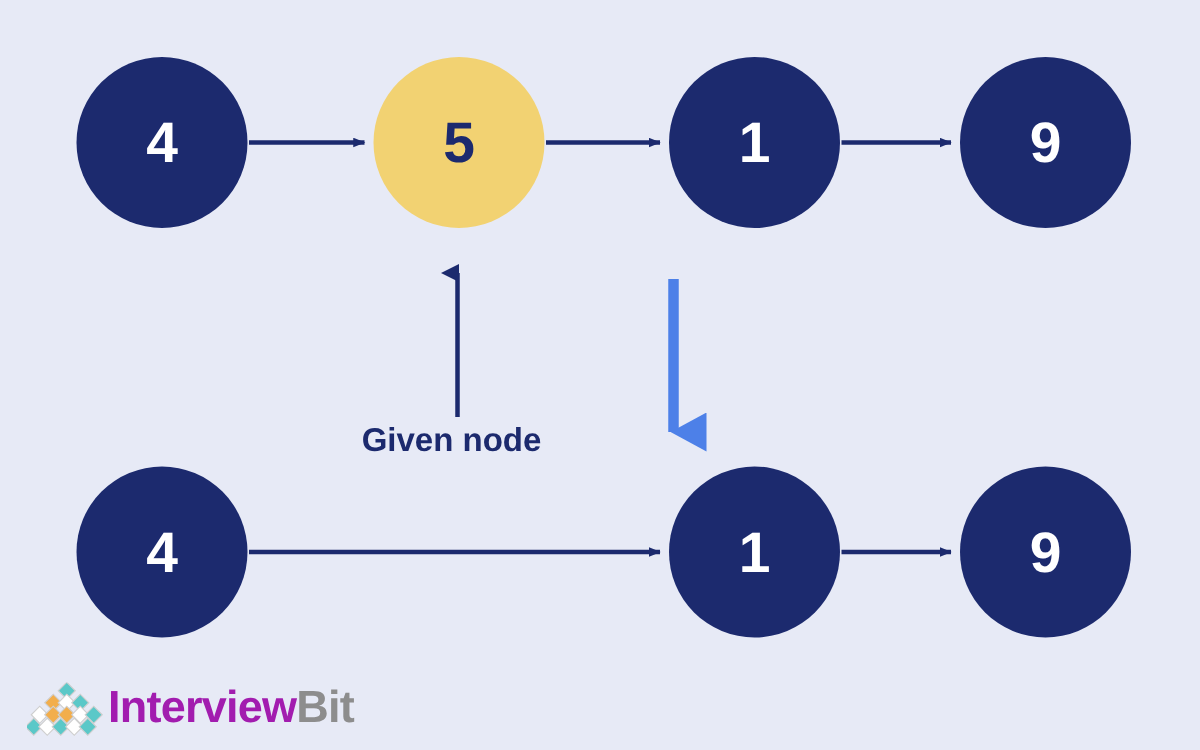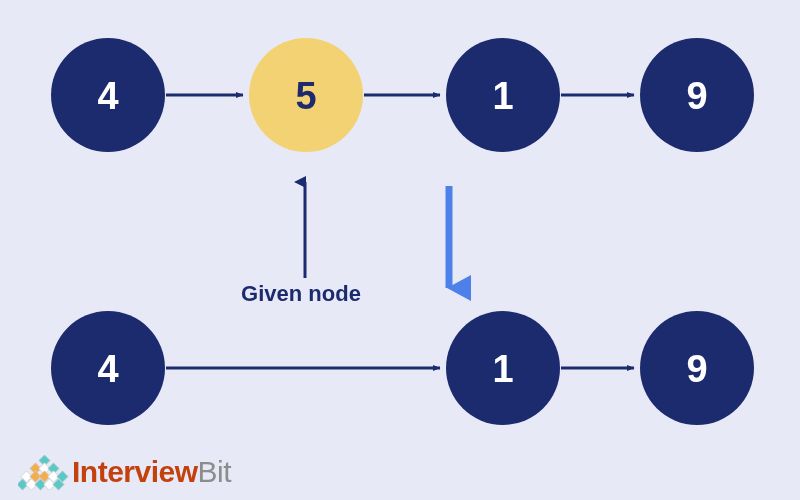--- a/index.html
+++ b/index.html
@@ -47,22 +47,22 @@
   .brand-name {
     position: absolute;
     left: 72px;
     top: 455px;
     font-family: "Liberation Sans", sans-serif;
     font-size: 30px;
     letter-spacing: -0.5px;
     line-height: 34px;
     white-space: nowrap;
   }
-  .brand-bold { color: #c2410c; font-weight: bold; }
-  .brand-light { color: #8d8d8d; font-weight: normal; }
+  .brand-bold { color: #a21caf; font-weight: bold; }
+  .brand-light { color: #8d8d8d; font-weight: bold; }
   .brand-mark {
     position: absolute;
     left: 18px;
     top: 455px;
     width: 52px;
     height: 38px;
   }
 </style>
 </head>
 <body>

